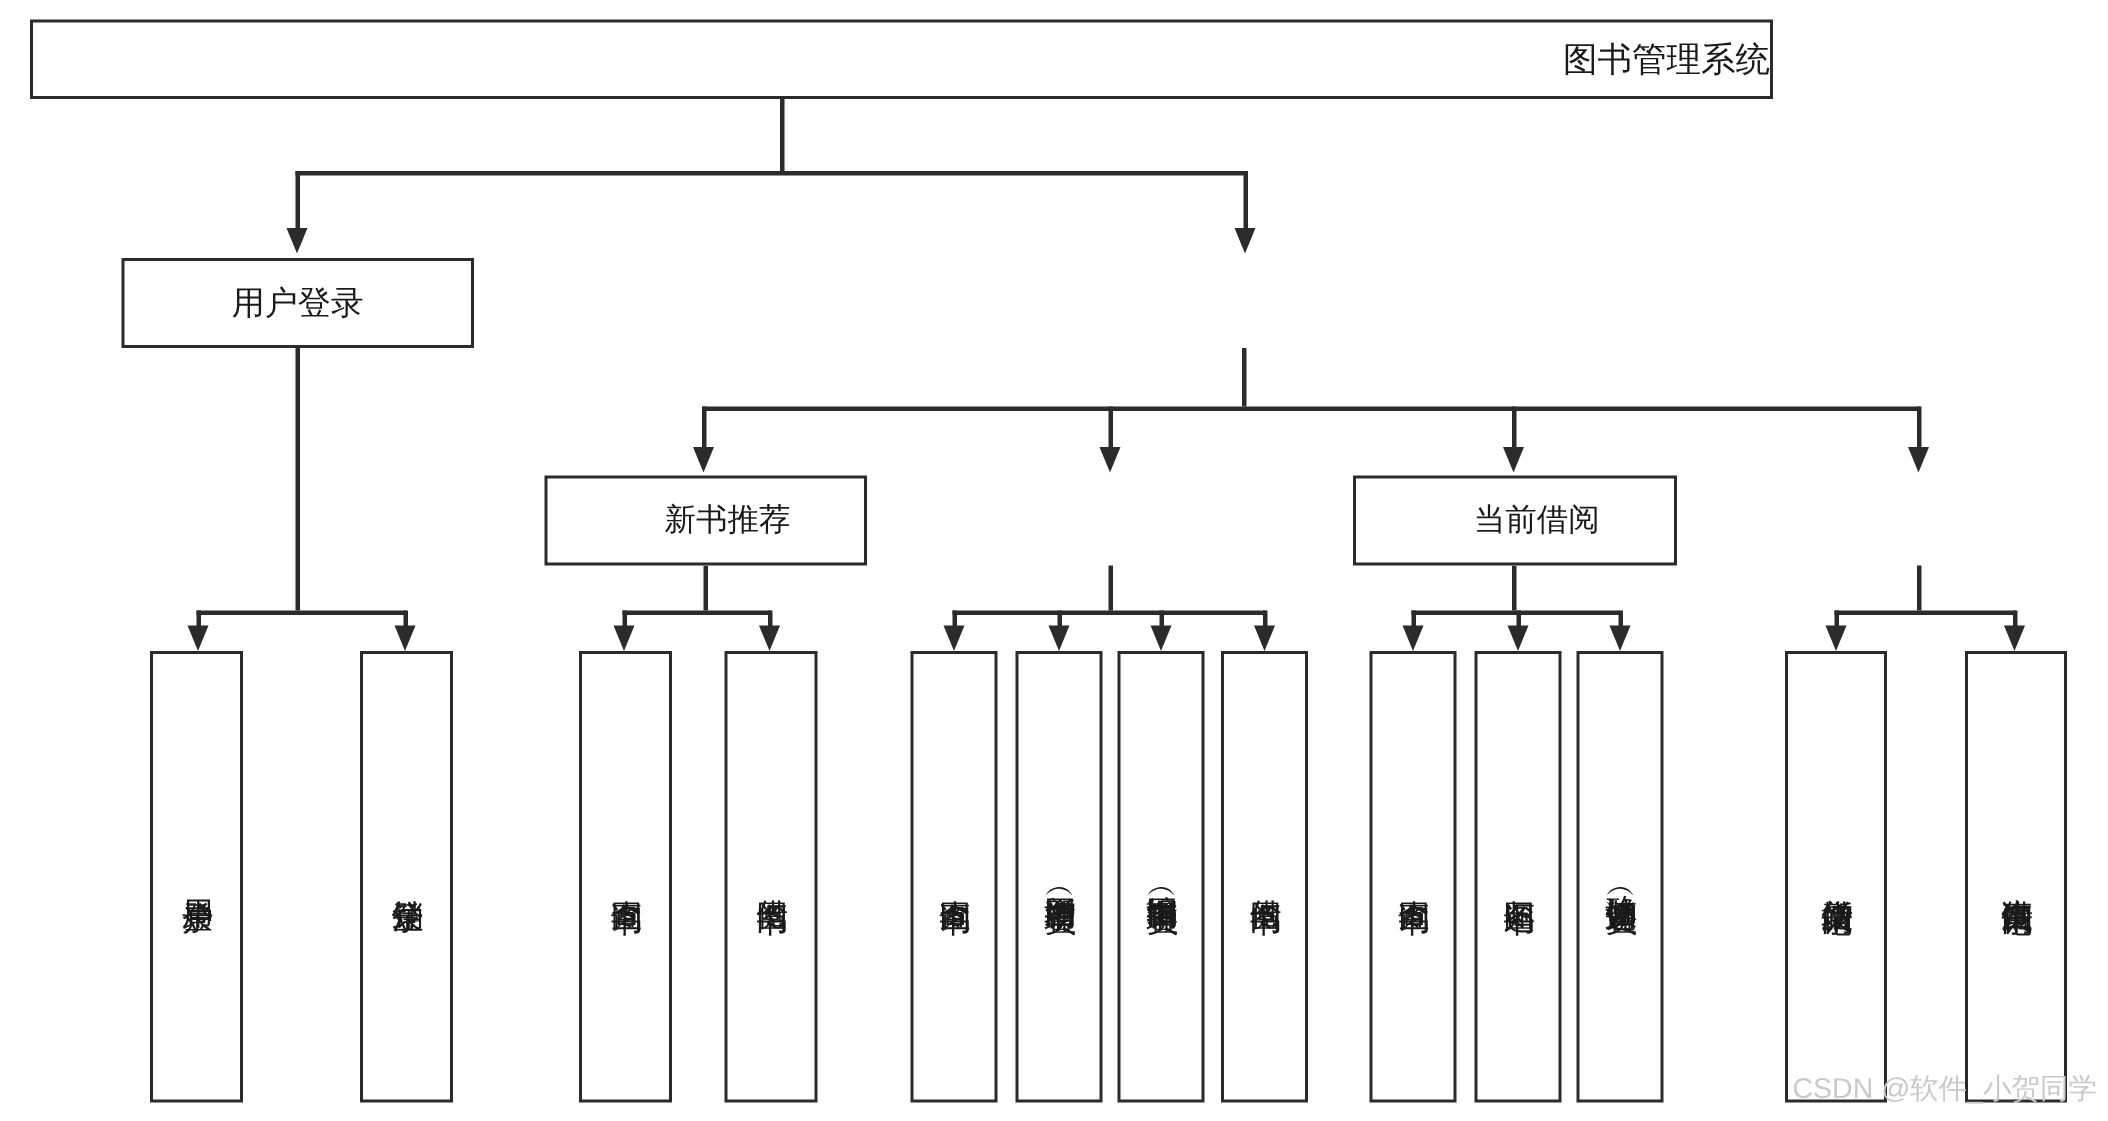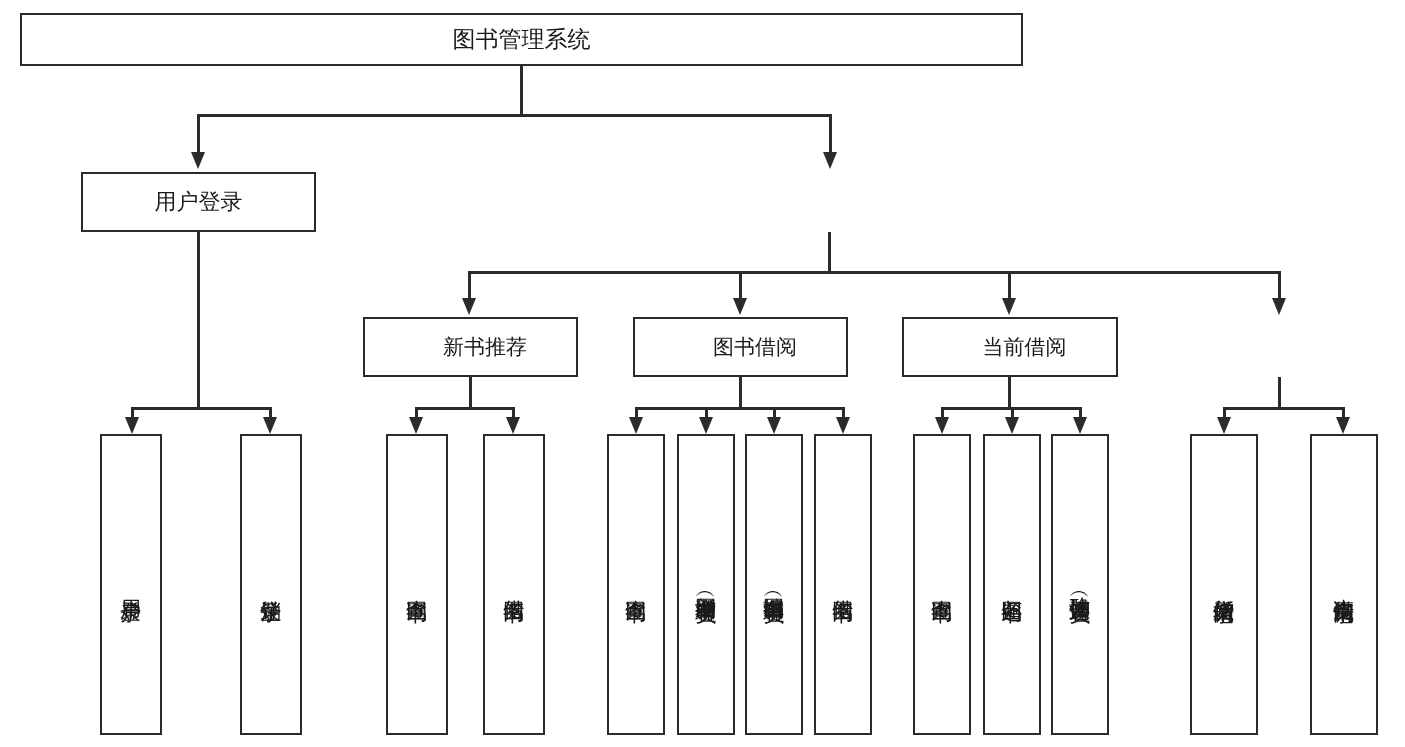--- a/index.html
+++ b/index.html
@@ -143,36 +143,33 @@
   <div class="ln v" style="left:1079px; top:407px; height:18px;"></div>
   <div class="arrow" style="left:1073px; top:417px;"></div>
 
   <div class="ln v" style="left:1278px; top:377px; height:30px;"></div>
   <div class="ln h" style="left:1223px; top:407px; width:121px;"></div>
   <div class="ln v" style="left:1223px; top:407px; height:18px;"></div>
   <div class="arrow" style="left:1217px; top:417px;"></div>
   <div class="ln v" style="left:1342px; top:407px; height:18px;"></div>
   <div class="arrow" style="left:1336px; top:417px;"></div>
 
-  <div class="node root" style="left:20px; top:13px; width:1003px; height:53px;">
+  <div class="node root" style="left:20px; top:13px; width:1162px; height:53px;justify-content:flex-end;">
     <span class="label">图书管理系统</span>
   </div>
 
   <div class="node lvl2" style="left:81px; top:172px; width:235px; height:60px;">
     <span class="label">用户登录</span>
   </div>
 
 
   <div class="node lvl3" style="left:363px; top:317px; width:215px; height:60px;">
     <span class="label">新书推荐</span>
   </div>
 
-  <div class="node lvl3" style="left:633px; top:317px; width:215px; height:60px;">
-    <span class="label">图书借阅</span>
-  </div>
 
   <div class="node lvl3" style="left:902px; top:317px; width:216px; height:60px;">
     <span class="label">当前借阅</span>
   </div>
 
 
   <div class="node leaf" style="left:100px; top:434px; width:62px; height:301px;">
     <span class="label">用户登录</span>
   </div>
   <div class="node leaf" style="left:240px; top:434px; width:62px; height:301px;">
@@ -209,14 +206,15 @@
     <span class="label">确认归还（管理员）</span>
   </div>
 
   <div class="node leaf" style="left:1190px; top:434px; width:68px; height:301px;">
     <span class="label">新增借阅记录</span>
   </div>
   <div class="node leaf" style="left:1310px; top:434px; width:68px; height:301px;">
     <span class="label">查询借阅记录</span>
   </div>
 
+  <div id="watermark" style="left:1195px; top:713px;">CSDN @软件_小贺同学</div>
 
 </div>
 
 </body></html>

